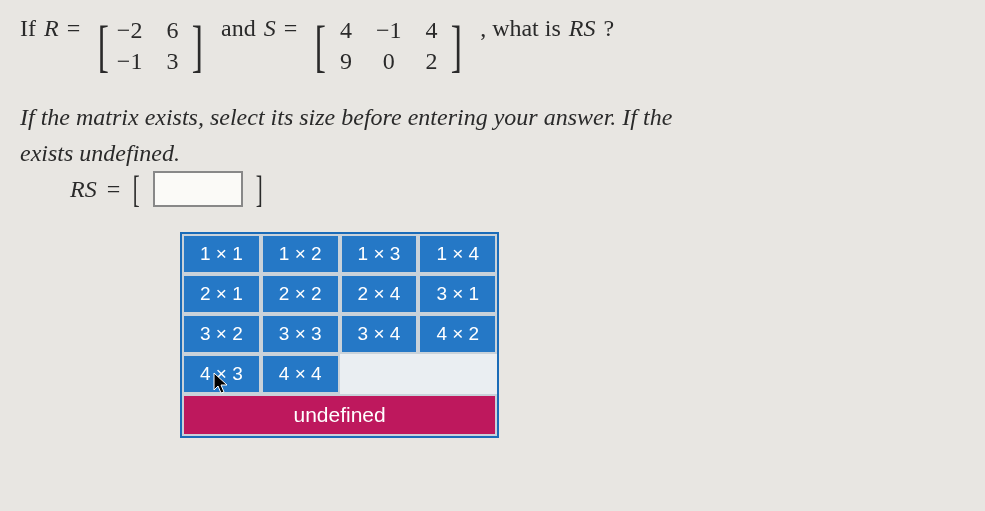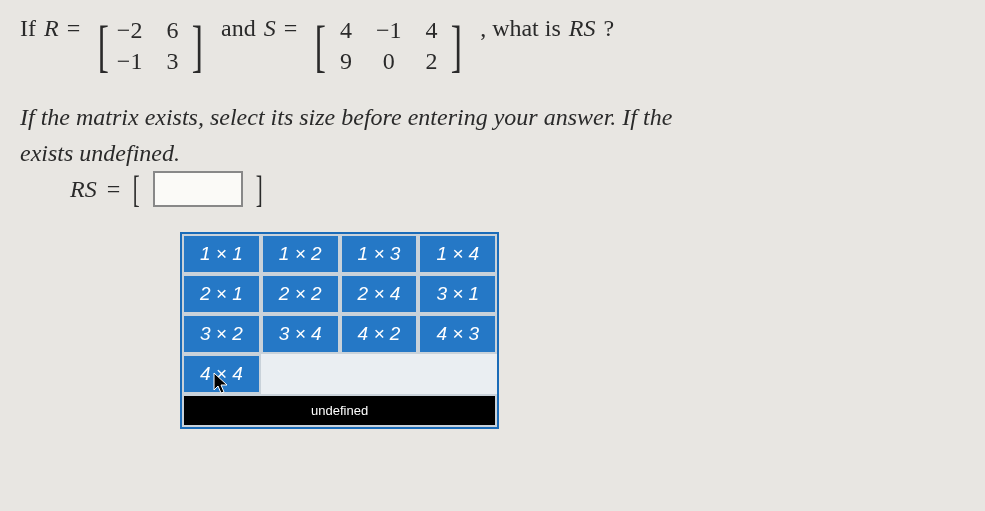--- a/index.html
+++ b/index.html
@@ -83,31 +83,30 @@
     }
     .size-cell {
       background: #2578c6;
       color: #fff;
       padding: 7px 16px;
       border: 2px solid #c9d2da;
       text-align: center;
       font-family: Arial, sans-serif;
       font-size: 19px;
       cursor: pointer;
-      font-style: italic;
     }
     .undefined-cell {
       grid-column: 1 / -1;
-      background: #000000;
+      background: #be185d;
       color: #fff;
       padding: 7px 16px;
       border: 2px solid #c9d2da;
       text-align: center;
       font-family: Arial, sans-serif;
-      font-size: 13px;
+      font-size: 21px;
       cursor: pointer;
     }
     .cursor {
       position: absolute;
       top: 372px;
       left: 213px;
       pointer-events: none;
       z-index: 100;
     }
   </style>
@@ -171,20 +170,21 @@
   <div class="size-grid">
     <div class="size-cell">1 × 1</div>
     <div class="size-cell">1 × 2</div>
     <div class="size-cell">1 × 3</div>
     <div class="size-cell">1 × 4</div>
     <div class="size-cell">2 × 1</div>
     <div class="size-cell">2 × 2</div>
     <div class="size-cell">2 × 4</div>
     <div class="size-cell">3 × 1</div>
     <div class="size-cell">3 × 2</div>
+    <div class="size-cell">3 × 3</div>
     <div class="size-cell">3 × 4</div>
     <div class="size-cell">4 × 2</div>
     <div class="size-cell">4 × 3</div>
     <div class="size-cell">4 × 4</div>
     <div class="undefined-cell">undefined</div>
   </div>
 </div>
 
 <svg class="cursor" width="18" height="24" viewBox="0 0 18 24">
   <path d="M 1 1 L 1 18 L 5 14 L 8 21 L 11 20 L 8 13 L 14 13 Z" fill="#000" stroke="#fff" stroke-width="1"></path>

